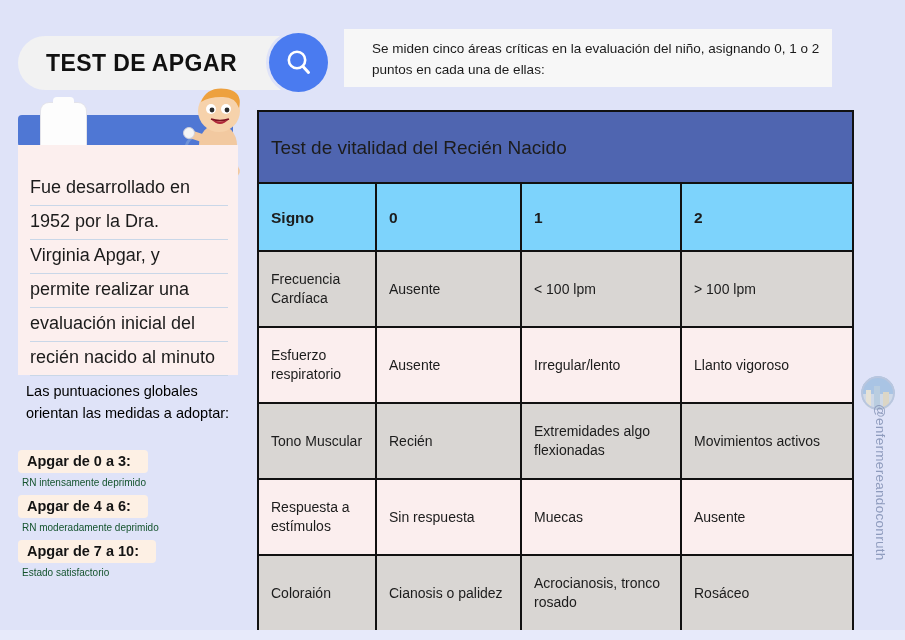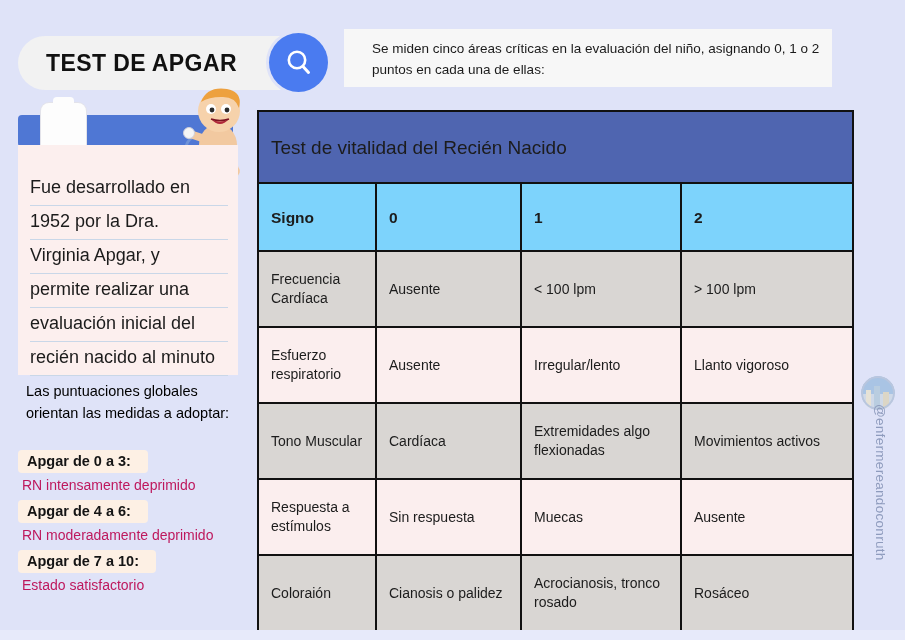--- a/index.html
+++ b/index.html
@@ -156,22 +156,22 @@
     display: inline-block;
     background: #fdf0e4;
     border-radius: 4px;
     padding: 3px 17px 4px 9px;
     font-size: 14.5px;
     font-weight: bold;
     color: #141414;
   }
   .score-desc {
     display: block;
-    font-size: 14px;
-    color: #be185d;
+    font-size: 10px;
+    color: #14532d;
     padding: 4px 0 2px 4px;
   }
 
   
   .apgar-table {
     position: absolute;
     left: 257px; top: 110px;
     width: 595px;
     border-collapse: collapse;
     table-layout: fixed;
@@ -336,21 +336,21 @@
         <td>&gt; 100 lpm</td>
       </tr>
       <tr class="row-b">
         <td>Esfuerzo respiratorio</td>
         <td>Ausente</td>
         <td>Irregular/lento</td>
         <td>Llanto vigoroso</td>
       </tr>
       <tr class="row-a">
         <td>Tono Muscular</td>
-        <td>Cardíaca</td>
+        <td>Recién</td>
         <td>Extremidades algo flexionadas</td>
         <td>Movimientos activos</td>
       </tr>
       <tr class="row-b">
         <td>Respuesta a estímulos</td>
         <td>Sin respuesta</td>
         <td>Muecas</td>
         <td>Ausente</td>
       </tr>
       <tr class="row-a">

